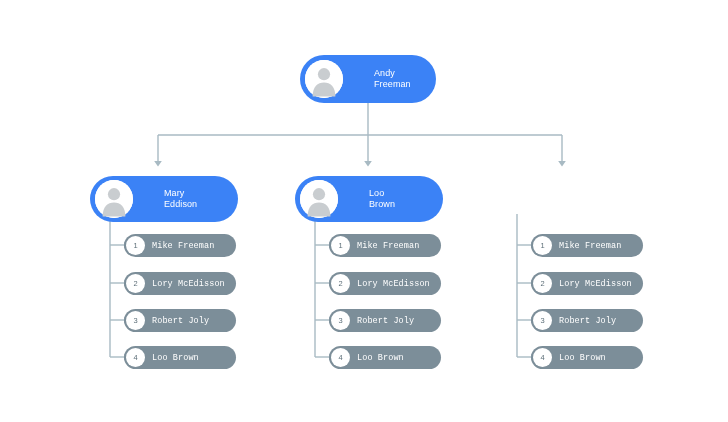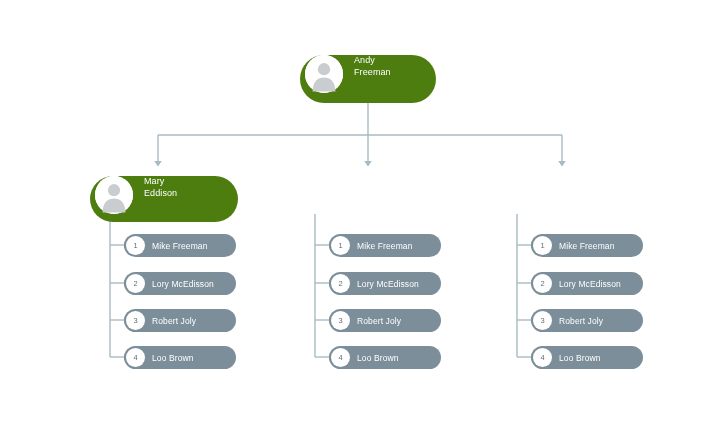--- a/index.html
+++ b/index.html
@@ -26,24 +26,25 @@
     top: 0;
     width: 728px;
     height: 422px;
     pointer-events: none;
   }
 
   
   .node {
     position: absolute;
     display: flex;
-    align-items: flex-start;
-    background: #4d7c0f;
+    align-items: center;
+    background: #3b82f6;
     border-radius: 24px;
     box-sizing: border-box;
+    gap: 20px;
   }
   .node-root {
     left: 300px;
     top: 55px;
     width: 136px;
     height: 48px;
     padding-left: 5px;
   }
   .node-l2 {
     top: 168px;
@@ -102,20 +103,21 @@
     display: flex;
     align-items: center;
     justify-content: center;
   }
   .child-name {
     color: #ffffff;
     font-size: 8.5px;
     margin-left: 7px;
     white-space: nowrap;
     letter-spacing: 0.1px;
+    font-family: Liberation Mono, monospace;
   }
 </style>
 </head>
 <body>
 
 <div id="org-chart">
 
   <svg id="connectors" viewBox="0 0 728 422" width="728" height="422">
     <g stroke="#A8BAC3" stroke-width="1.4" fill="none">
 
@@ -204,20 +206,31 @@
   </div>
   <div class="child-pill" style="left:124px; top:309px;">
     <div class="child-num">3</div>
     <div class="child-name">Robert Joly</div>
   </div>
   <div class="child-pill" style="left:124px; top:346px;">
     <div class="child-num">4</div>
     <div class="child-name">Loo Brown</div>
   </div>
 
+  <div class="node node-l2 col-1">
+    <div class="avatar">
+      <svg width="38" height="38" viewBox="0 0 38 38">
+        <circle cx="19" cy="19" r="19" fill="#ffffff"></circle>
+        <circle cx="19" cy="14.2" r="6.1" fill="#c9cdd0"></circle>
+        <path d="M7.6 36.5 C7.6 26.6 12.7 22.4 19 22.4 C25.3 22.4 30.4 26.6 30.4 36.5 Z" fill="#c9cdd0"></path>
+      </svg>
+    </div>
+    <div class="node-label">Loo
+Brown</div>
+  </div>
 
   <div class="child-pill" style="left:329px; top:234px;">
     <div class="child-num">1</div>
     <div class="child-name">Mike Freeman</div>
   </div>
   <div class="child-pill" style="left:329px; top:272px;">
     <div class="child-num">2</div>
     <div class="child-name">Lory McEdisson</div>
   </div>
   <div class="child-pill" style="left:329px; top:309px;">

